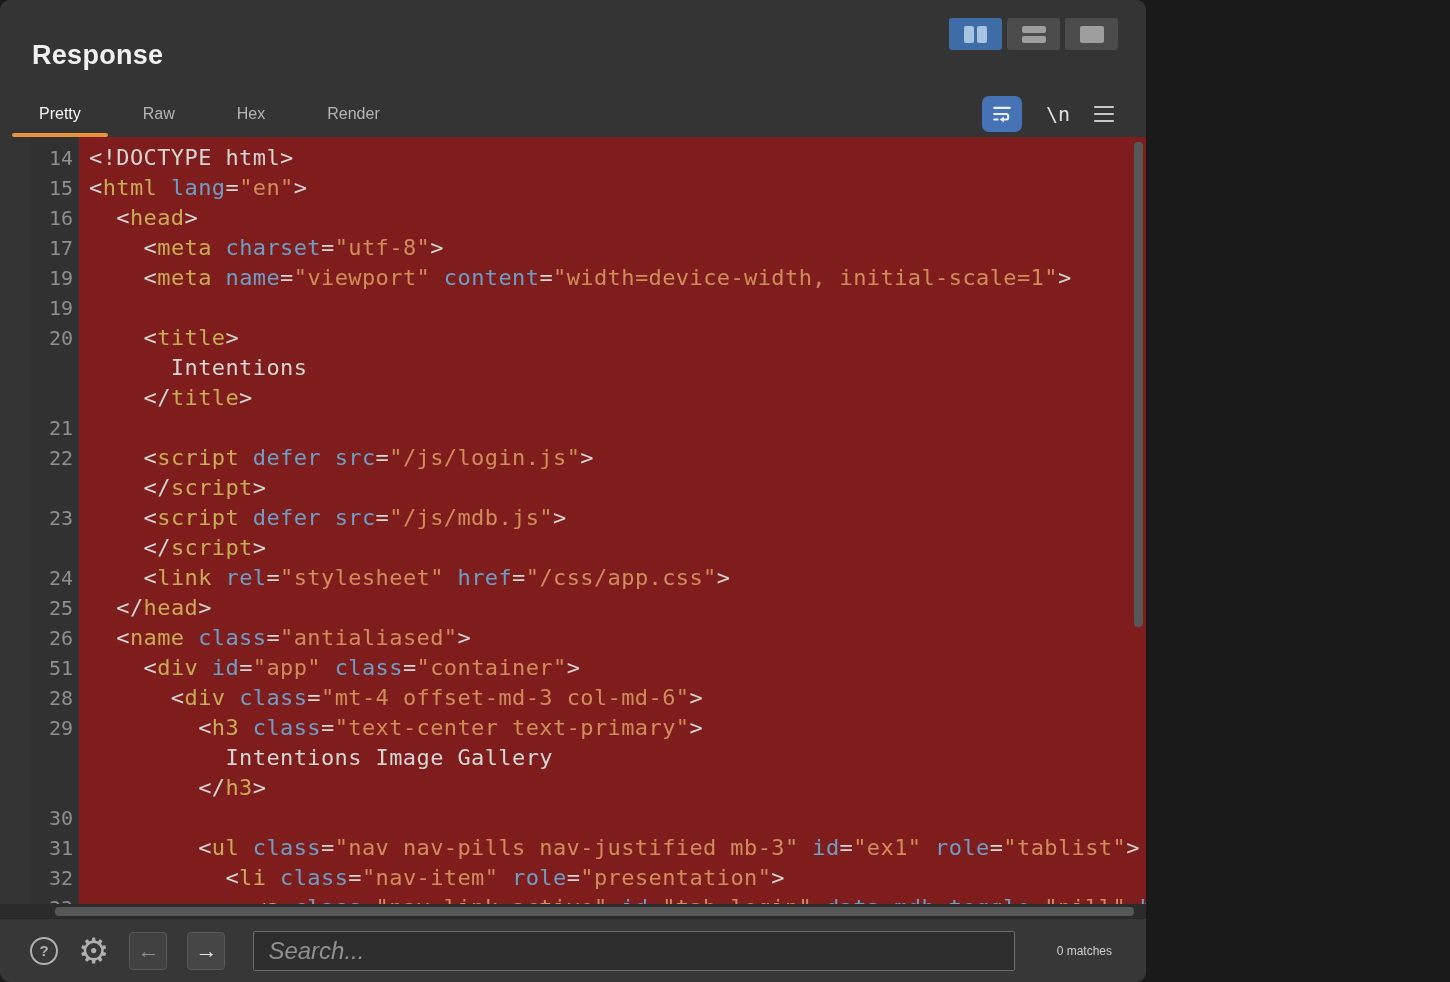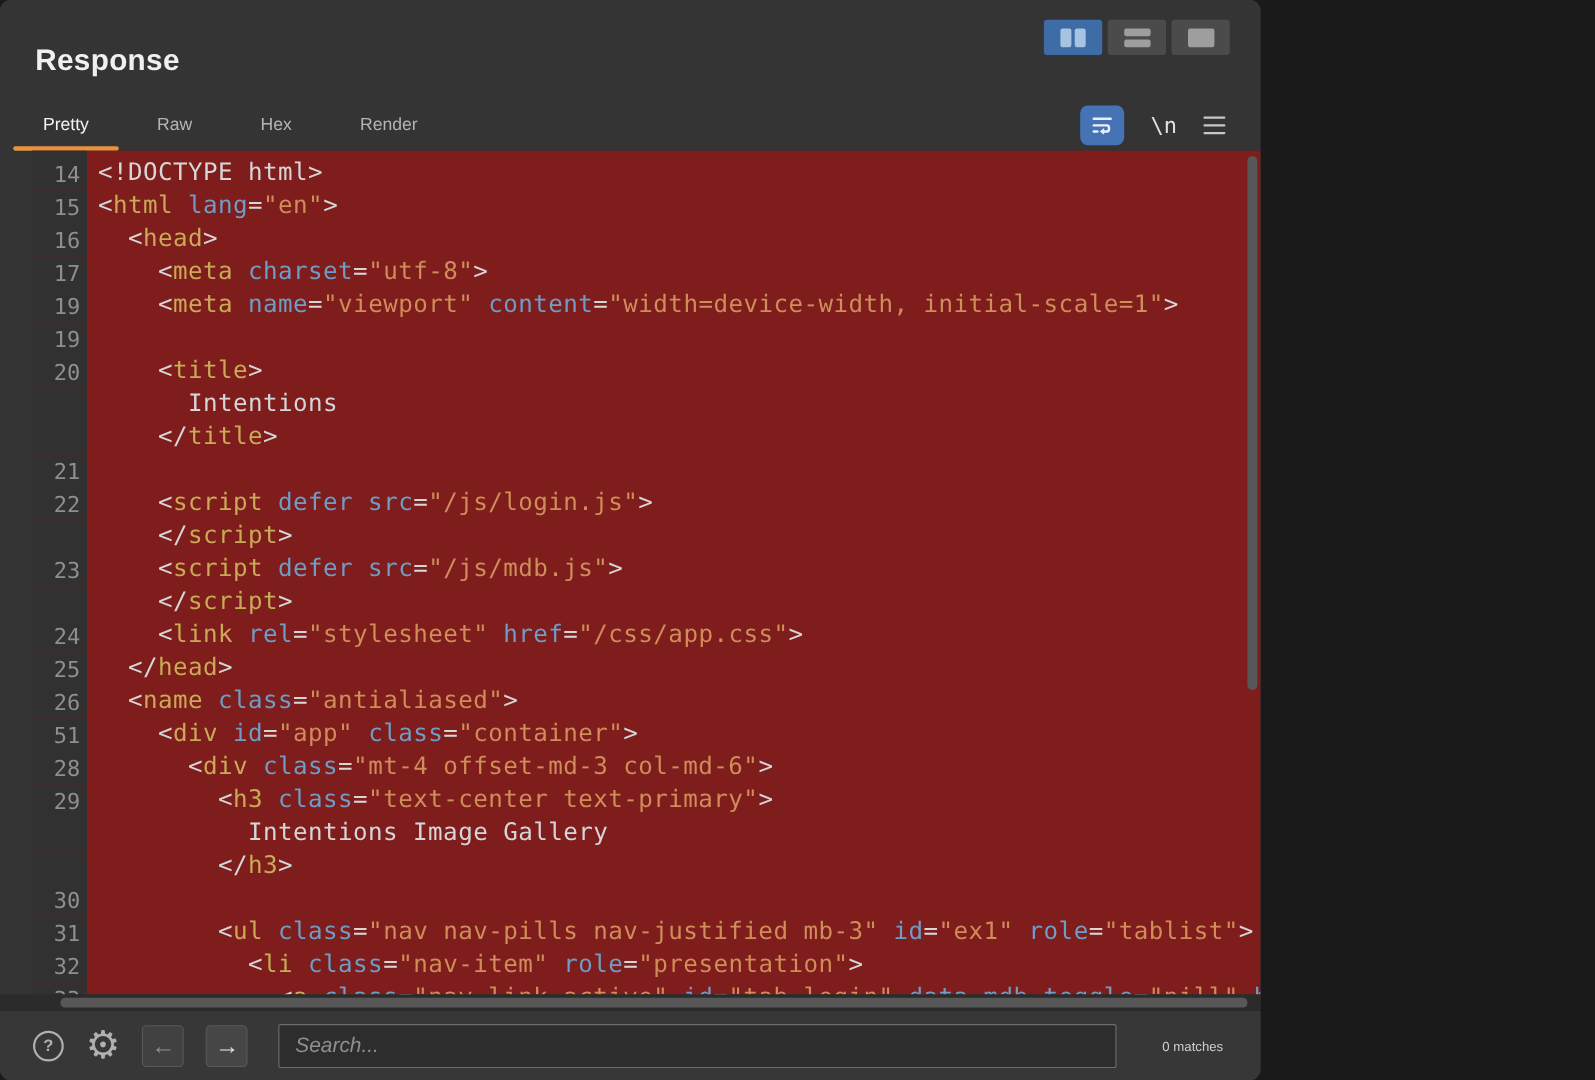--- a/index.html
+++ b/index.html
@@ -43,21 +43,21 @@
   .tok-v{ color:var(--tok-v); } .tok-c{ color:var(--tok-c); }
   .hscroll-strip{ position:absolute; top:904px; left:0; right:0; height:14px; background:#2b2b2b; }
   .hscroll-thumb{ position:absolute; left:55px; right:12px; top:3px; height:9px; background:#575757; border-radius:4px; cursor:pointer; }
   .vscroll-thumb{ position:absolute; right:3px; top:142px; width:9px; height:485px; background:#575757; border-radius:4px; z-index:5; cursor:pointer; }
   
   .statusbar{ position:absolute; left:0; right:0; bottom:0; height:64px; background:#373737; border-top:1px solid #272727; display:flex; align-items:center; padding:0 34px 0 30px; }
   .help-icon{ width:28px; height:28px; border:2px solid #b0b0b0; border-radius:50%; color:#b0b0b0; display:flex; align-items:center; justify-content:center; font-size:15px; font-weight:bold; cursor:pointer; flex:0 0 auto; }
   .gear-icon{ font-size:35px; color:#b0b0b0; margin-left:20px; line-height:1; cursor:pointer; flex:0 0 auto; }
   .nav-btn{ width:38px; height:38px; margin-left:20px; background:#414141; border:1px solid #585858; border-radius:4px; color:#8f8f8f; font-size:22px; display:flex; align-items:center; justify-content:center; cursor:pointer; flex:0 0 auto; }
   .nav-btn.next{ color:#e2e2e2; background:#464646; }
-  .search-input{ flex:1 1 auto; margin-left:28px; height:40px; background:#2d2d2d; border:1px solid #6e6e6e; border-radius:2px; color:#dddddd; font-size:19px; padding:0 14px; font-family:"Liberation Sans", sans-serif; outline:none; }
+  .search-input{ flex:1 1 auto; margin-left:28px; height:40px; background:#2d2d2d; border:1px solid #6e6e6e; border-radius:2px; color:#dddddd; font-size:24px; padding:0 14px; font-family:"Liberation Sans", sans-serif; outline:none; }
   .search-input::placeholder{ color:#8f8f8f; font-style:italic; }
   .matches{ margin-left:42px; color:#cfcfcf; font-size:12px; flex:0 0 auto; }
 </style>
 </head>
 <body>
 
 <div class="window">
 
   <div class="header">
     <div class="panel-title">Response</div>

